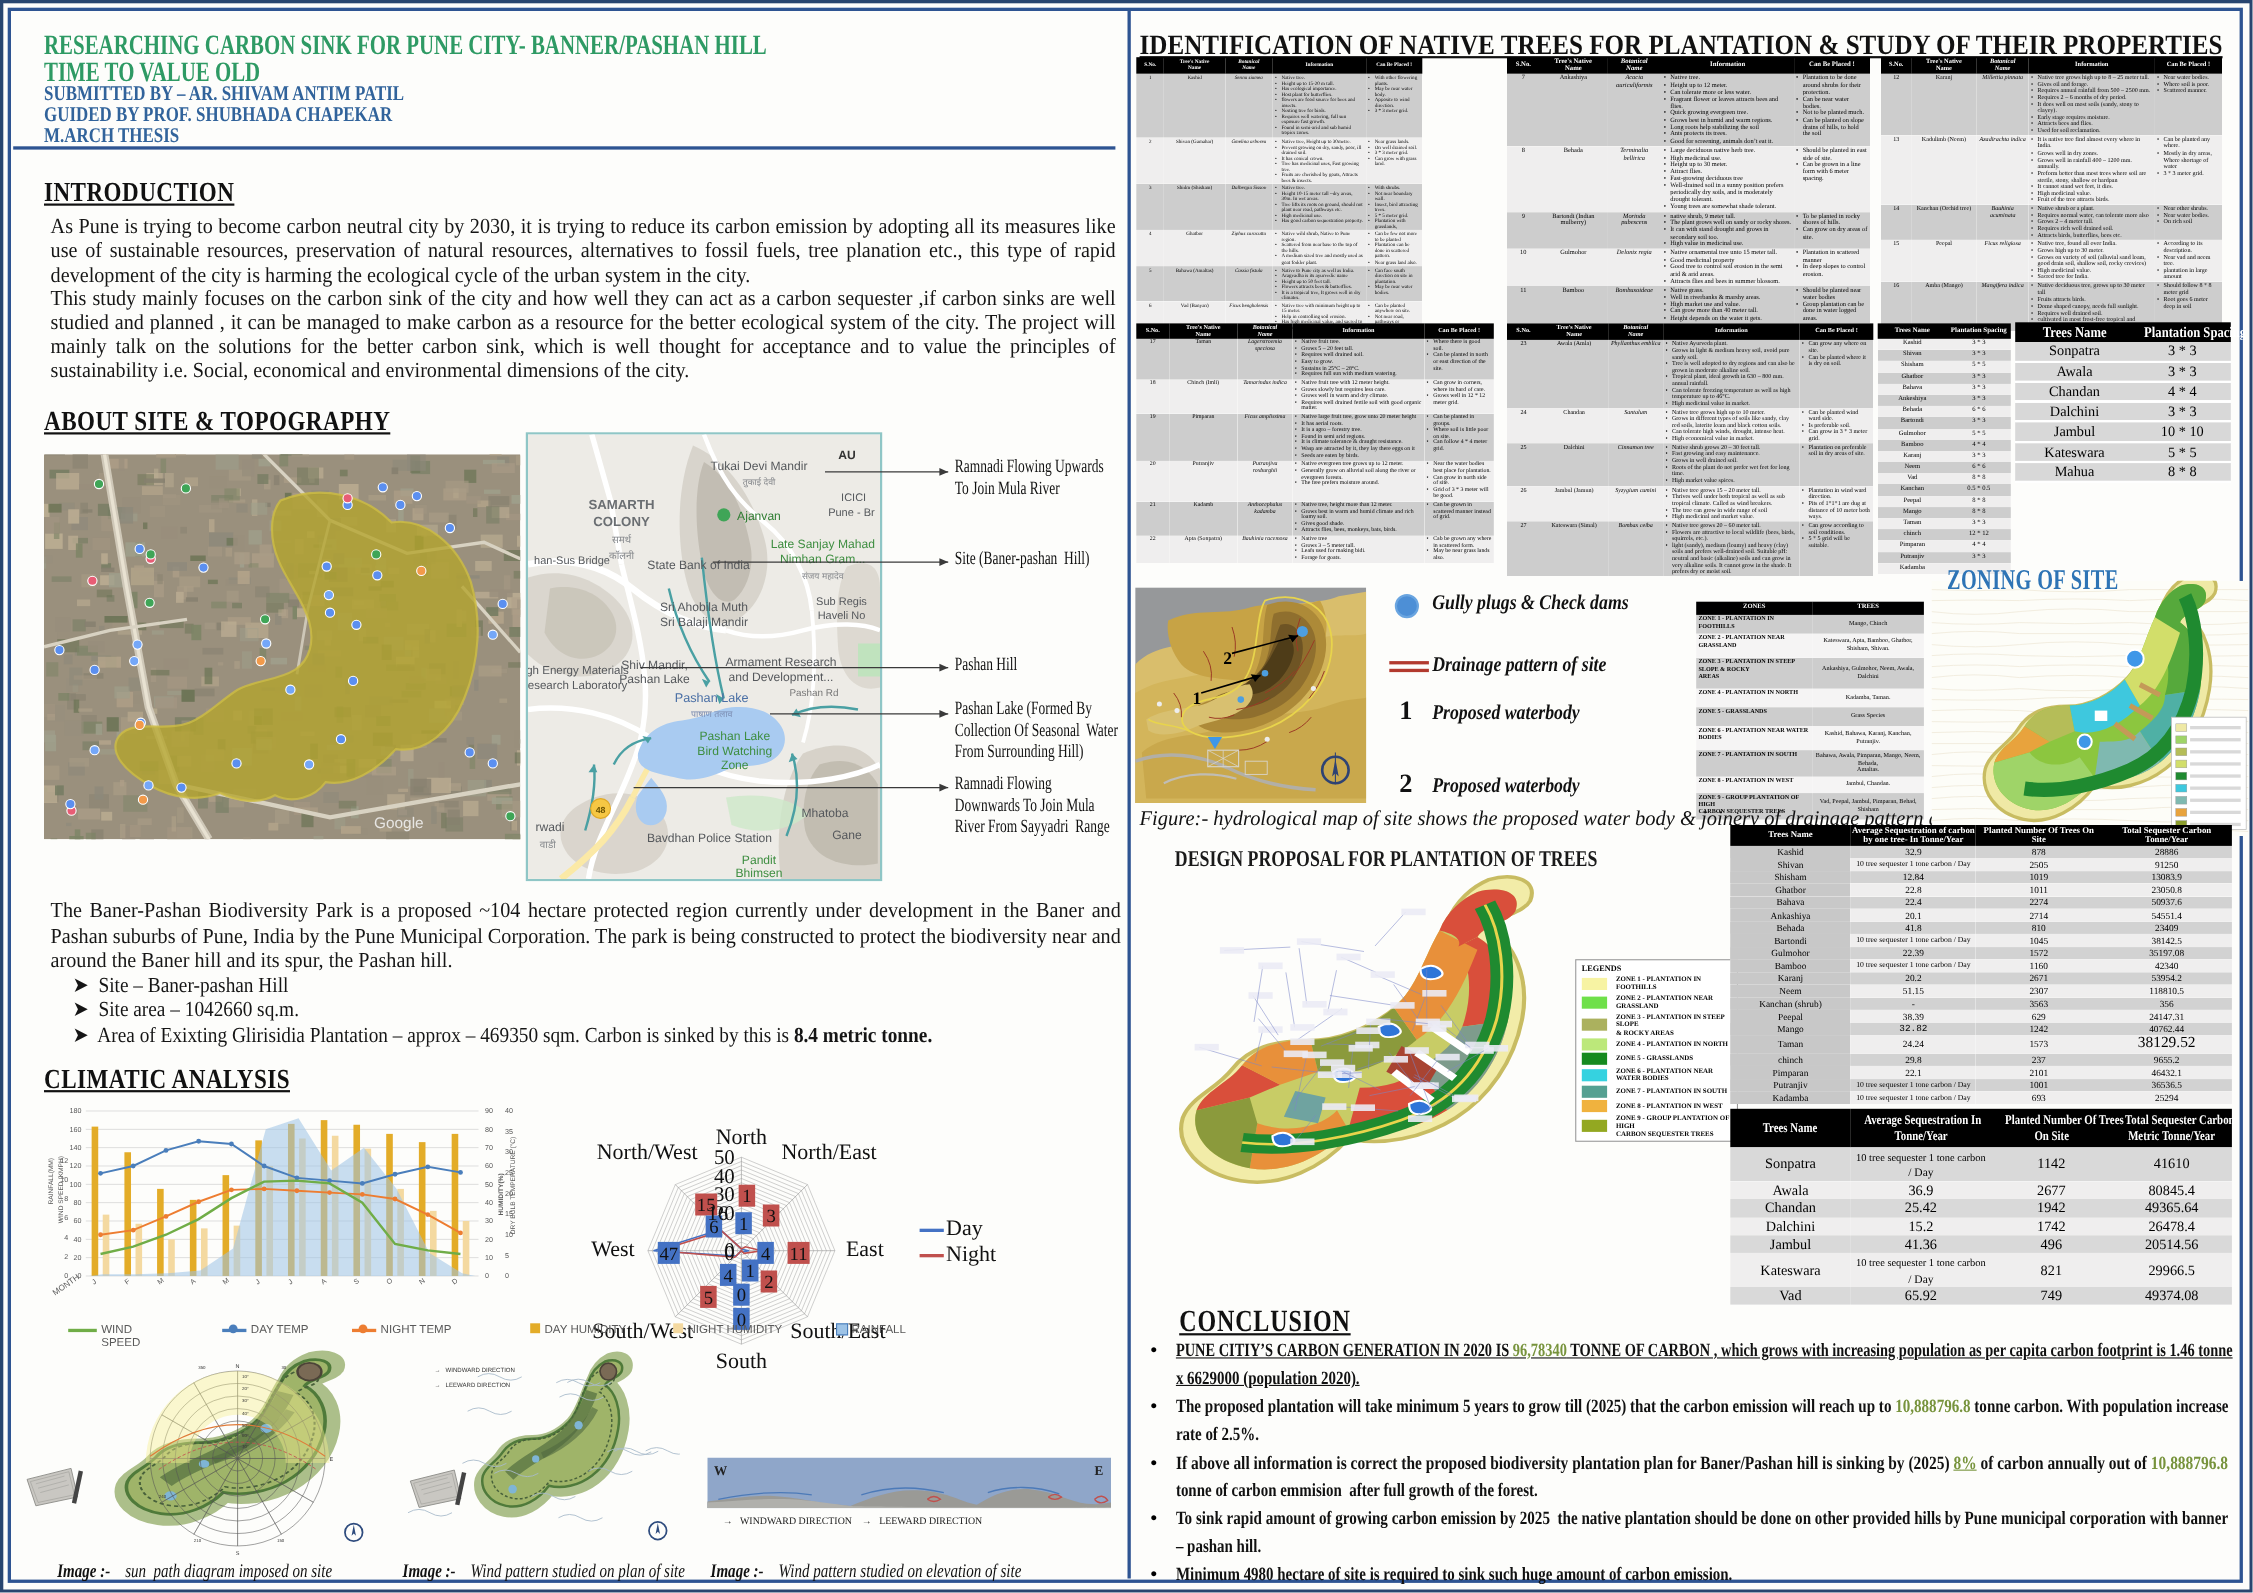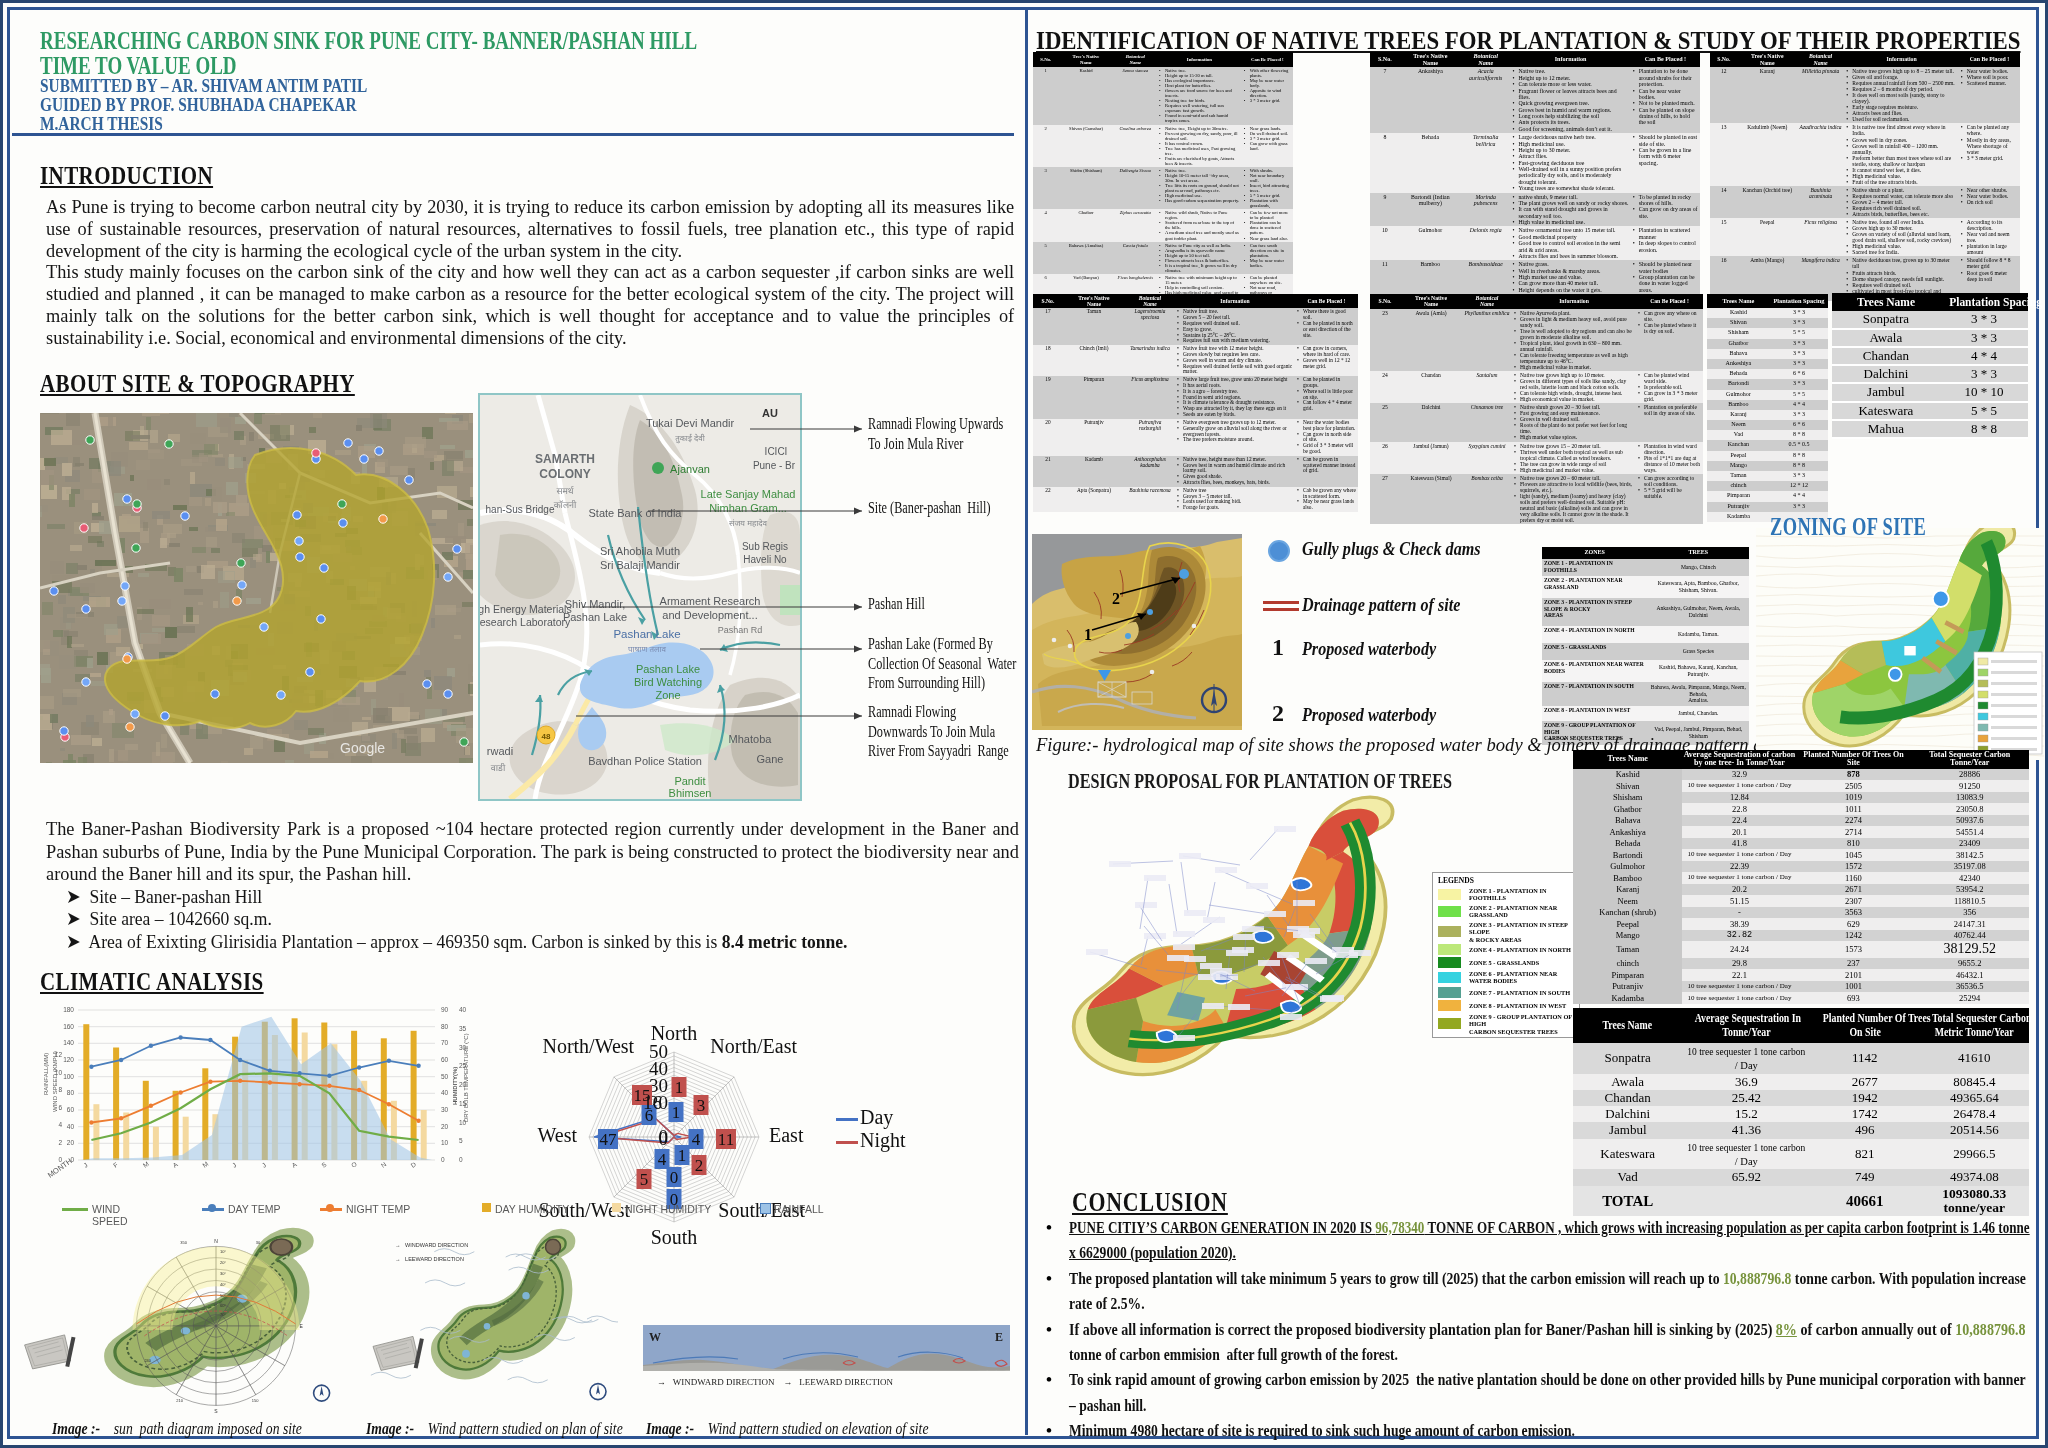--- a/index.html
+++ b/index.html
@@ -2672,21 +2672,21 @@
       <tbody>
         <tr style="height:17px;">
           <th style="font-size:8px;">Trees Name</th>
           <th style="font-size:8px;">Average Sequestration of carbon<br>by one tree- In Tonne/Year</th>
           <th style="font-size:8px;">Planted Number Of Trees On Site</th>
           <th style="font-size:8px;">Total Sequester Carbon<br>Tonne/Year</th>
         </tr>
         <tr style="background:#D2D2D2;height:11.5px;">
           <td class="c" style="background:#C8C8C8;vertical-align:middle;white-space:nowrap;">Kashid</td>
           <td class="c" style="vertical-align:middle;white-space:nowrap;font-size:8.5px;">32.9</td>
-          <td class="c" style="vertical-align:middle;white-space:nowrap;font-size:8.5px;font-weight:bold;">878</td>
+          <td class="c" style="vertical-align:middle;white-space:nowrap;font-size:8.5px;">878</td>
           <td class="c" style="vertical-align:middle;white-space:nowrap;font-size:8.5px;">28886</td>
         </tr>
         <tr style="background:#EFEEEE;height:11.5px;">
           <td class="c" style="background:#C8C8C8;vertical-align:middle;white-space:nowrap;">Shivan</td>
           <td class="c" style="vertical-align:middle;white-space:nowrap;font-size:7px;">10 tree sequester 1 tone carbon / Day</td>
           <td class="c" style="vertical-align:middle;white-space:nowrap;font-size:8.5px;">2505</td>
           <td class="c" style="vertical-align:middle;white-space:nowrap;font-size:8.5px;">91250</td>
         </tr>
         <tr style="background:#D2D2D2;height:11.5px;">
           <td class="c" style="background:#C8C8C8;vertical-align:middle;white-space:nowrap;">Shisham</td>
@@ -2846,26 +2846,20 @@
           <td class="c" style="vertical-align:middle;">Kateswara</td>
           <td class="c" style="vertical-align:middle;"><span style="font-size:9.5px;white-space:nowrap;">10 tree sequester 1 tone carbon</span><br><span style="font-size:10.5px;">/ Day</span></td>
           <td class="c" style="vertical-align:middle;">821</td>
           <td class="c" style="vertical-align:middle;">29966.5</td>
         </tr>
         <tr style="background:#D9D9D9;height:16px;">
           <td class="c" style="vertical-align:middle;">Vad</td>
           <td class="c" style="vertical-align:middle;">65.92</td>
           <td class="c" style="vertical-align:middle;">749</td>
           <td class="c" style="vertical-align:middle;">49374.08</td>
-        </tr>
-        <tr style="background:#E4E4E4;height:28px;font-weight:bold;">
-          <td class="c" style="vertical-align:middle;font-size:15px;">TOTAL</td>
-          <td></td>
-          <td class="c" style="vertical-align:middle;font-size:15px;">40661</td>
-          <td class="c" style="vertical-align:middle;font-size:13.5px;line-height:1.05;">1093080.33<br>tonne/year</td>
         </tr>
       </tbody>
     </table>
 <div class="abs" style="left:1072px;top:1186px;font-size:28px;font-weight:bold;color:#111;text-decoration:underline;letter-spacing:1px;white-space:nowrap;transform-origin:0 0;transform:scaleX(0.78);">CONCLUSION</div>
 <div class="abs" style="left:1046px;top:1218px;font-size:17px;font-weight:bold;">•</div>
 <div class="abs cline" id="cl0" style="left:1069px;top:1218px;font-size:17px;font-weight:bold;color:#111;white-space:nowrap;transform-origin:0 50%;transform:scaleX(0.770);"><u>PUNE CITIY’S CARBON GENERATION IN 2020 IS <span style="color:#77933C;">96,78340</span> TONNE OF CARBON , which grows with increasing population as per capita carbon footprint is 1.46 tonne</u></div>
 <div class="abs" style="left:1046px;top:1243px;font-size:17px;font-weight:bold;"></div>
 <div class="abs cline" id="cl1" style="left:1069px;top:1243px;font-size:17px;font-weight:bold;color:#111;white-space:nowrap;transform-origin:0 50%;transform:scaleX(0.800);"><u>x 6629000 (population 2020).</u></div>
 <div class="abs" style="left:1046px;top:1269px;font-size:17px;font-weight:bold;">•</div>
 <div class="abs cline" id="cl2" style="left:1069px;top:1269px;font-size:17px;font-weight:bold;color:#111;white-space:nowrap;transform-origin:0 50%;transform:scaleX(0.806);">The proposed plantation will take minimum 5 years to grow till (2025) that the carbon emission will reach up to <span style="color:#77933C;">10,888796.8</span> tonne carbon. With population increase</div>

